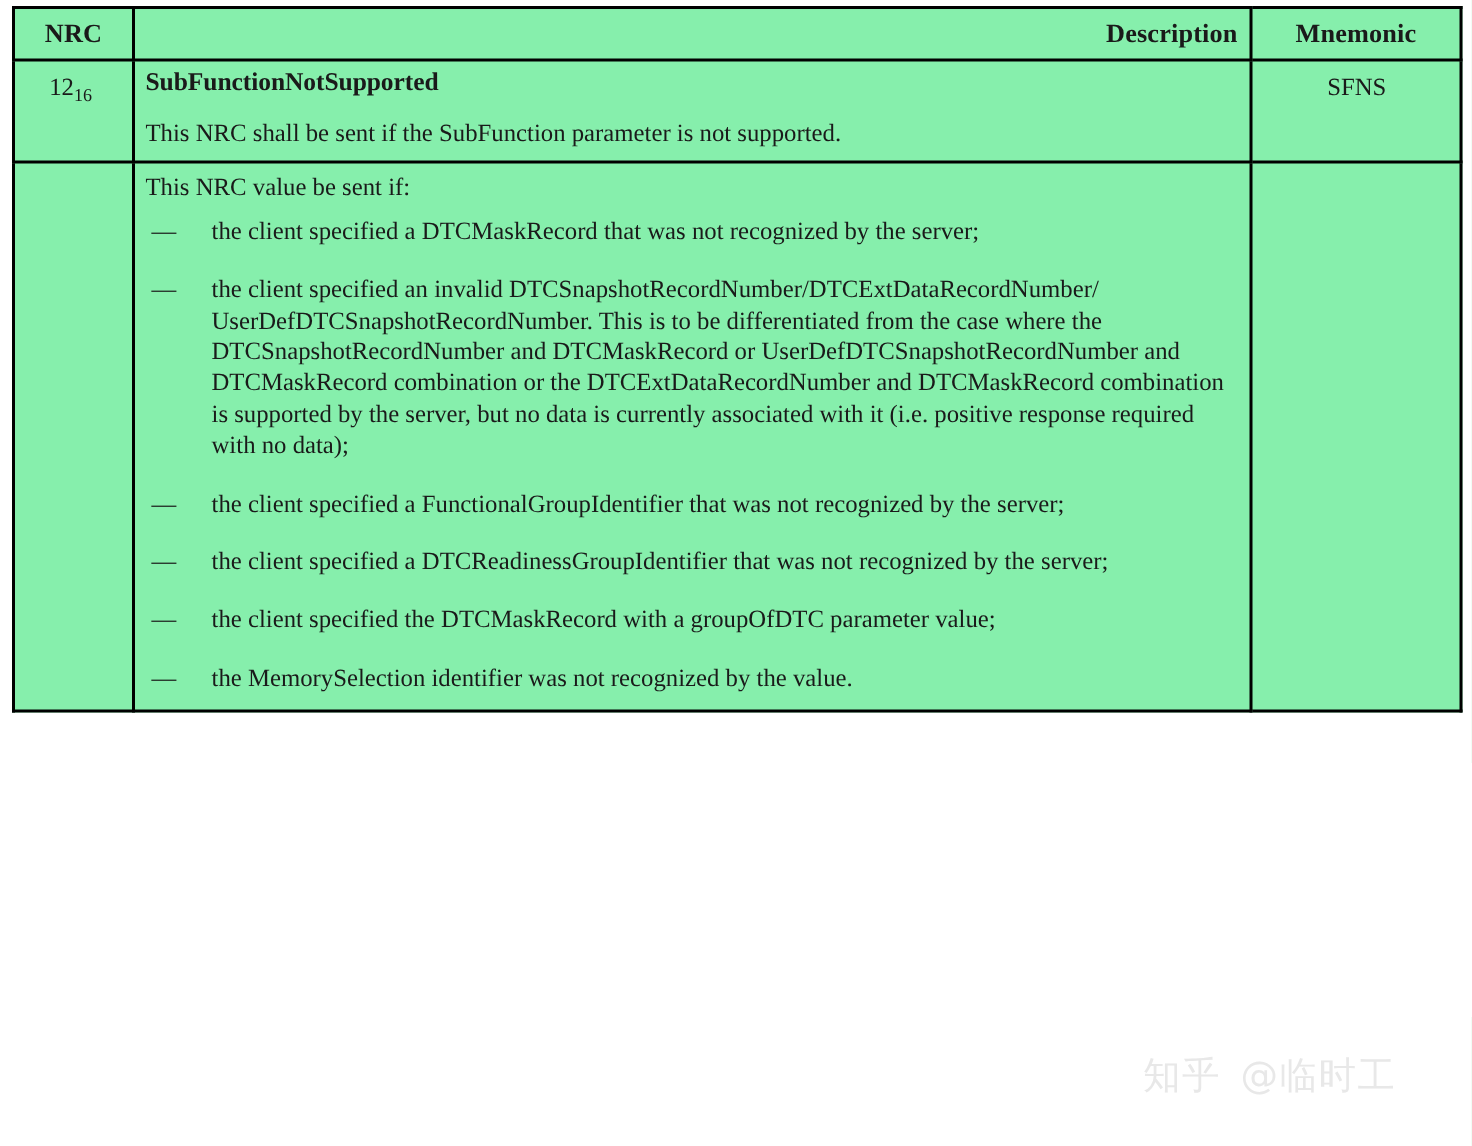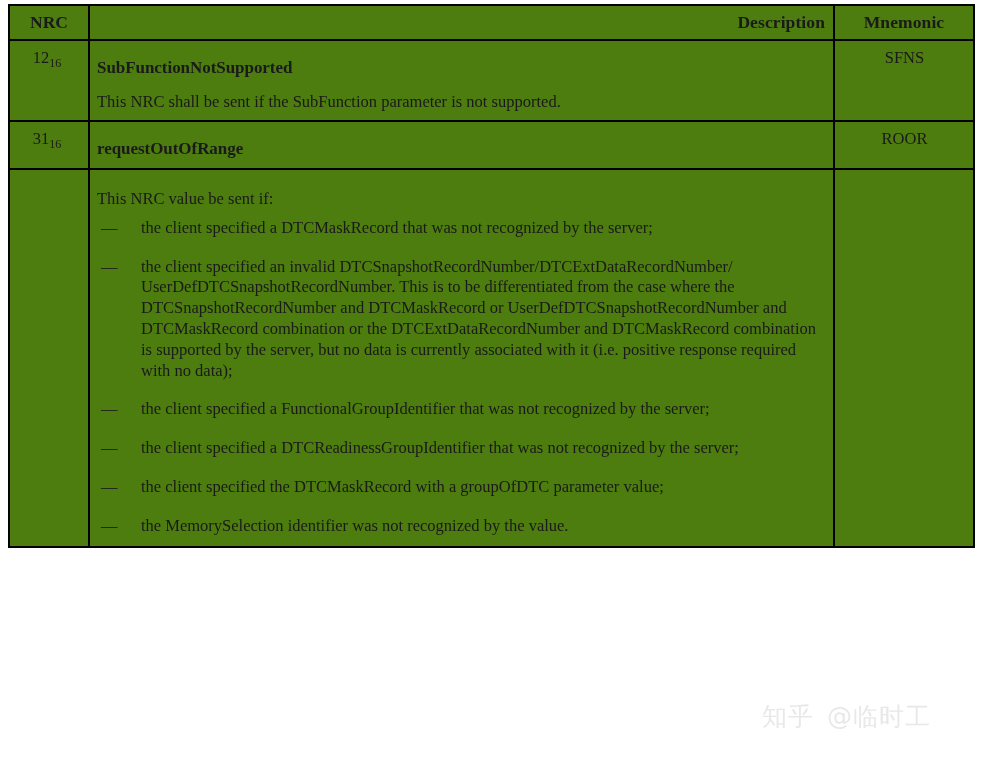--- a/index.html
+++ b/index.html
@@ -24,21 +24,21 @@
     background: #ffffff;
   }
 
   table.nrc-table {
     position: absolute;
     left: 8px;
     top: 4px;
     width: 967px;
     border-collapse: collapse;
     table-layout: fixed;
-    background: #4d7c0f;
+    background: #86efac;
   }
 
   table.nrc-table,
   table.nrc-table td,
   table.nrc-table th {
     border: 2px solid #000000;
   }
 
   col.c-nrc   { width: 80px; }
   col.c-desc  { width: 745px; }
@@ -65,21 +65,21 @@
     white-space: nowrap;
   }
   td.nrc-cell .sub {
     font-size: 12px;
     vertical-align: sub;
     line-height: 1;
   }
 
   td.desc-cell {
     vertical-align: top;
-    padding: 17px 8px 8px 7px;
+    padding: 4px 8px 8px 7px;
     font-size: 16.5px;
     line-height: 1.22;
     text-align: left;
   }
 
   td.mnem-cell {
     vertical-align: top;
     padding: 7px 6px 6px 7px;
     font-size: 16.5px;
     line-height: 1.2;
@@ -170,27 +170,20 @@
       <tr>
         <td class="nrc-cell"><span>12</span><span class="sub">16</span></td>
         <td class="desc-cell">
           <span class="term">SubFunctionNotSupported</span>
           <span class="expl">This NRC shall be sent if the SubFunction parameter is not supported.</span>
         </td>
         <td class="mnem-cell">SFNS</td>
       </tr>
 
 
-      <tr>
-        <td class="nrc-cell"><span>31</span><span class="sub">16</span></td>
-        <td class="desc-cell">
-          <span class="term">requestOutOfRange</span>
-        </td>
-        <td class="mnem-cell">ROOR</td>
-      </tr>
 
       <tr>
         <td class="nrc-cell"></td>
         <td class="desc-cell">
           <span class="intro">This NRC value be sent if:</span>
           <ul class="dashlist">
             <li>
               <span class="dash">—</span>
               <span class="btext">the client specified a DTCMaskRecord that was not recognized by the server;</span>
             </li>

